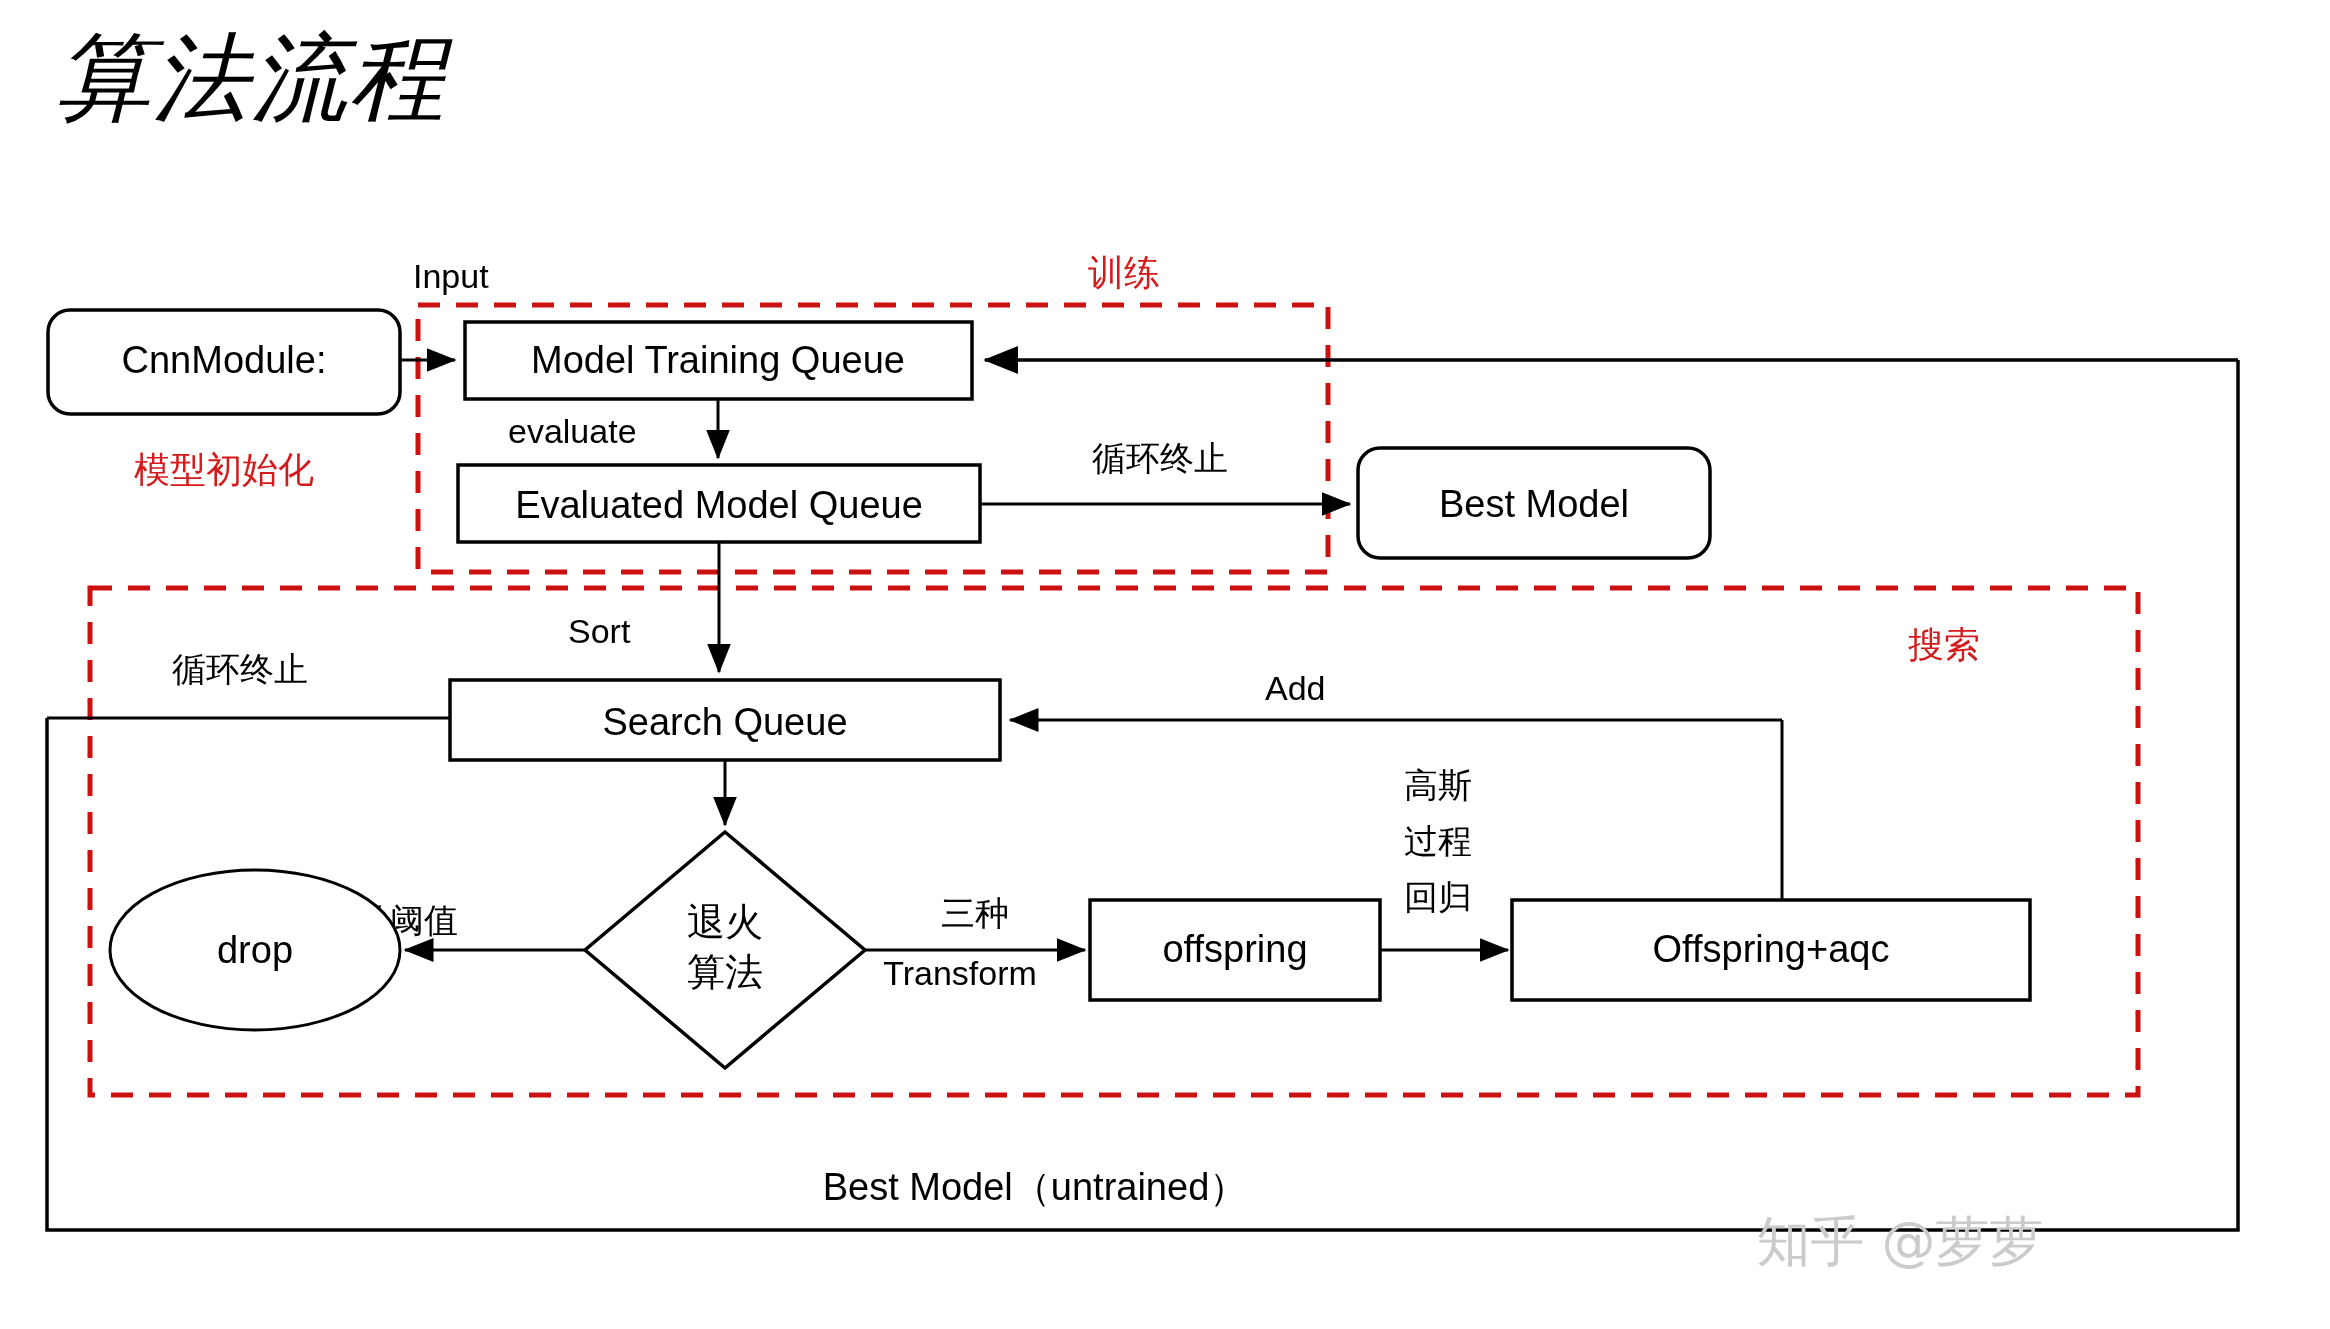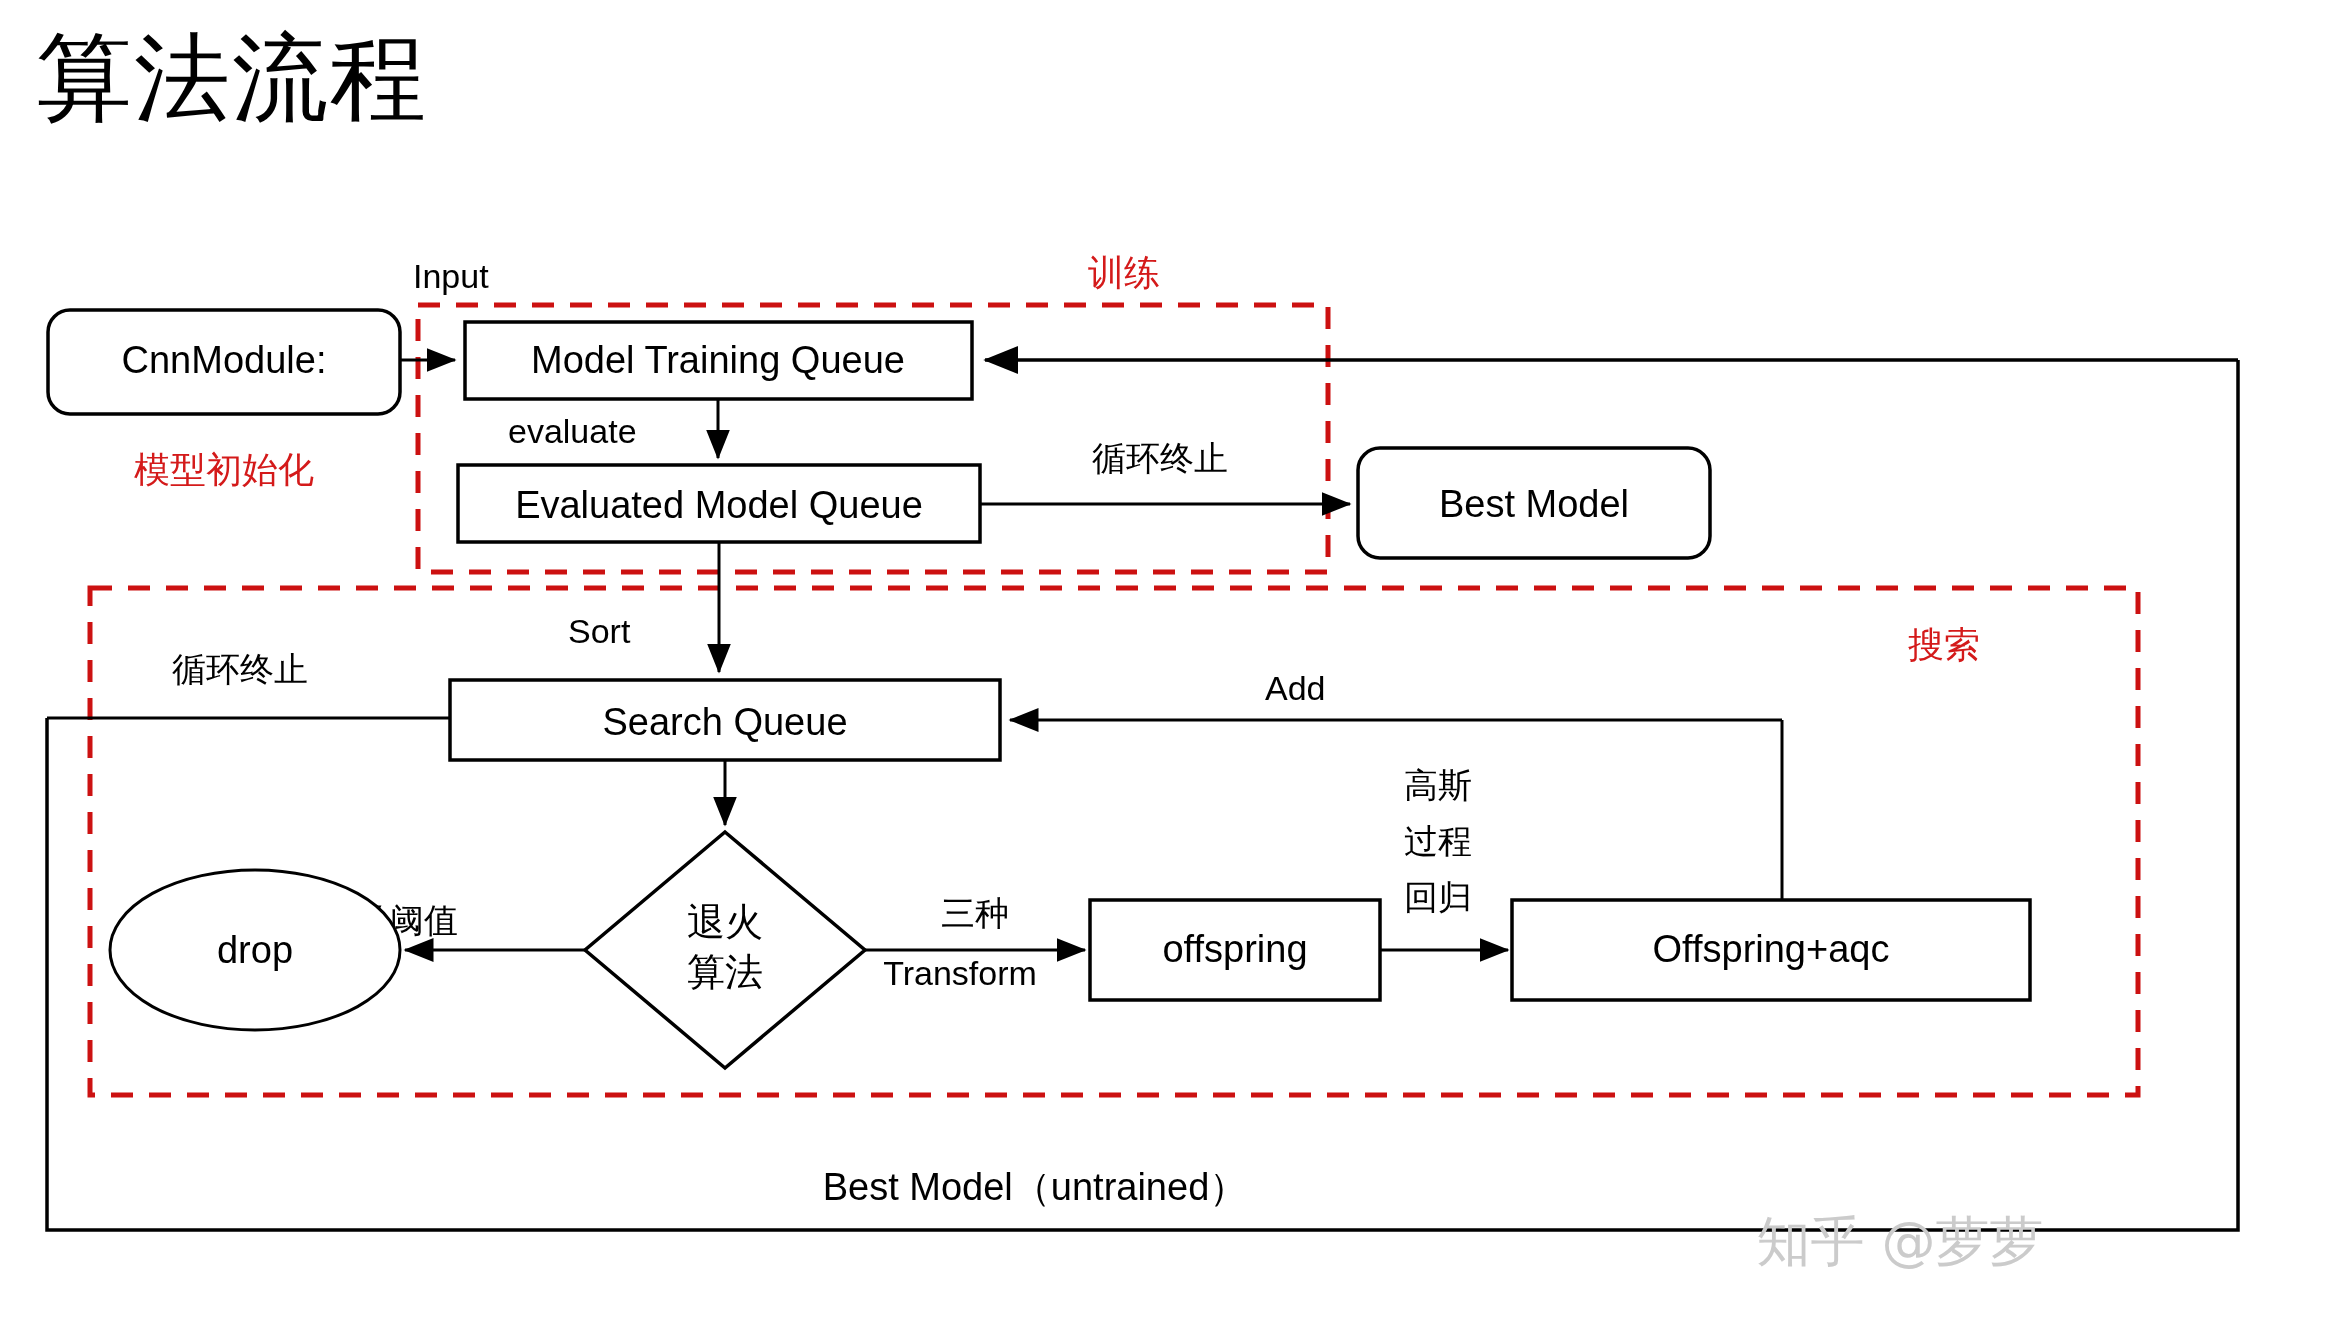--- a/index.html
+++ b/index.html
@@ -16,27 +16,28 @@
   }
   #canvas {
     position: absolute;
     left: 0;
     top: 0;
     width: 2330px;
     height: 1329px;
   }
   .page-title {
     position: absolute;
-    left: 36px;
+    left: 55px;
     top: 30px;
     font-size: 96px;
     line-height: 1.0;
     color: #000000;
     letter-spacing: 2px;
     white-space: nowrap;
+    font-style: italic;
   }
   svg text {
     font-family: "Liberation Sans", "DejaVu Sans", sans-serif;
     fill: #000000;
   }
   .node-label { font-size: 38px; }
   .edge-label { font-size: 34px; }
   .red-label { font-size: 36px; fill: #d41a1a; }
   .bottom-label { font-size: 38px; }
   .watermark {

